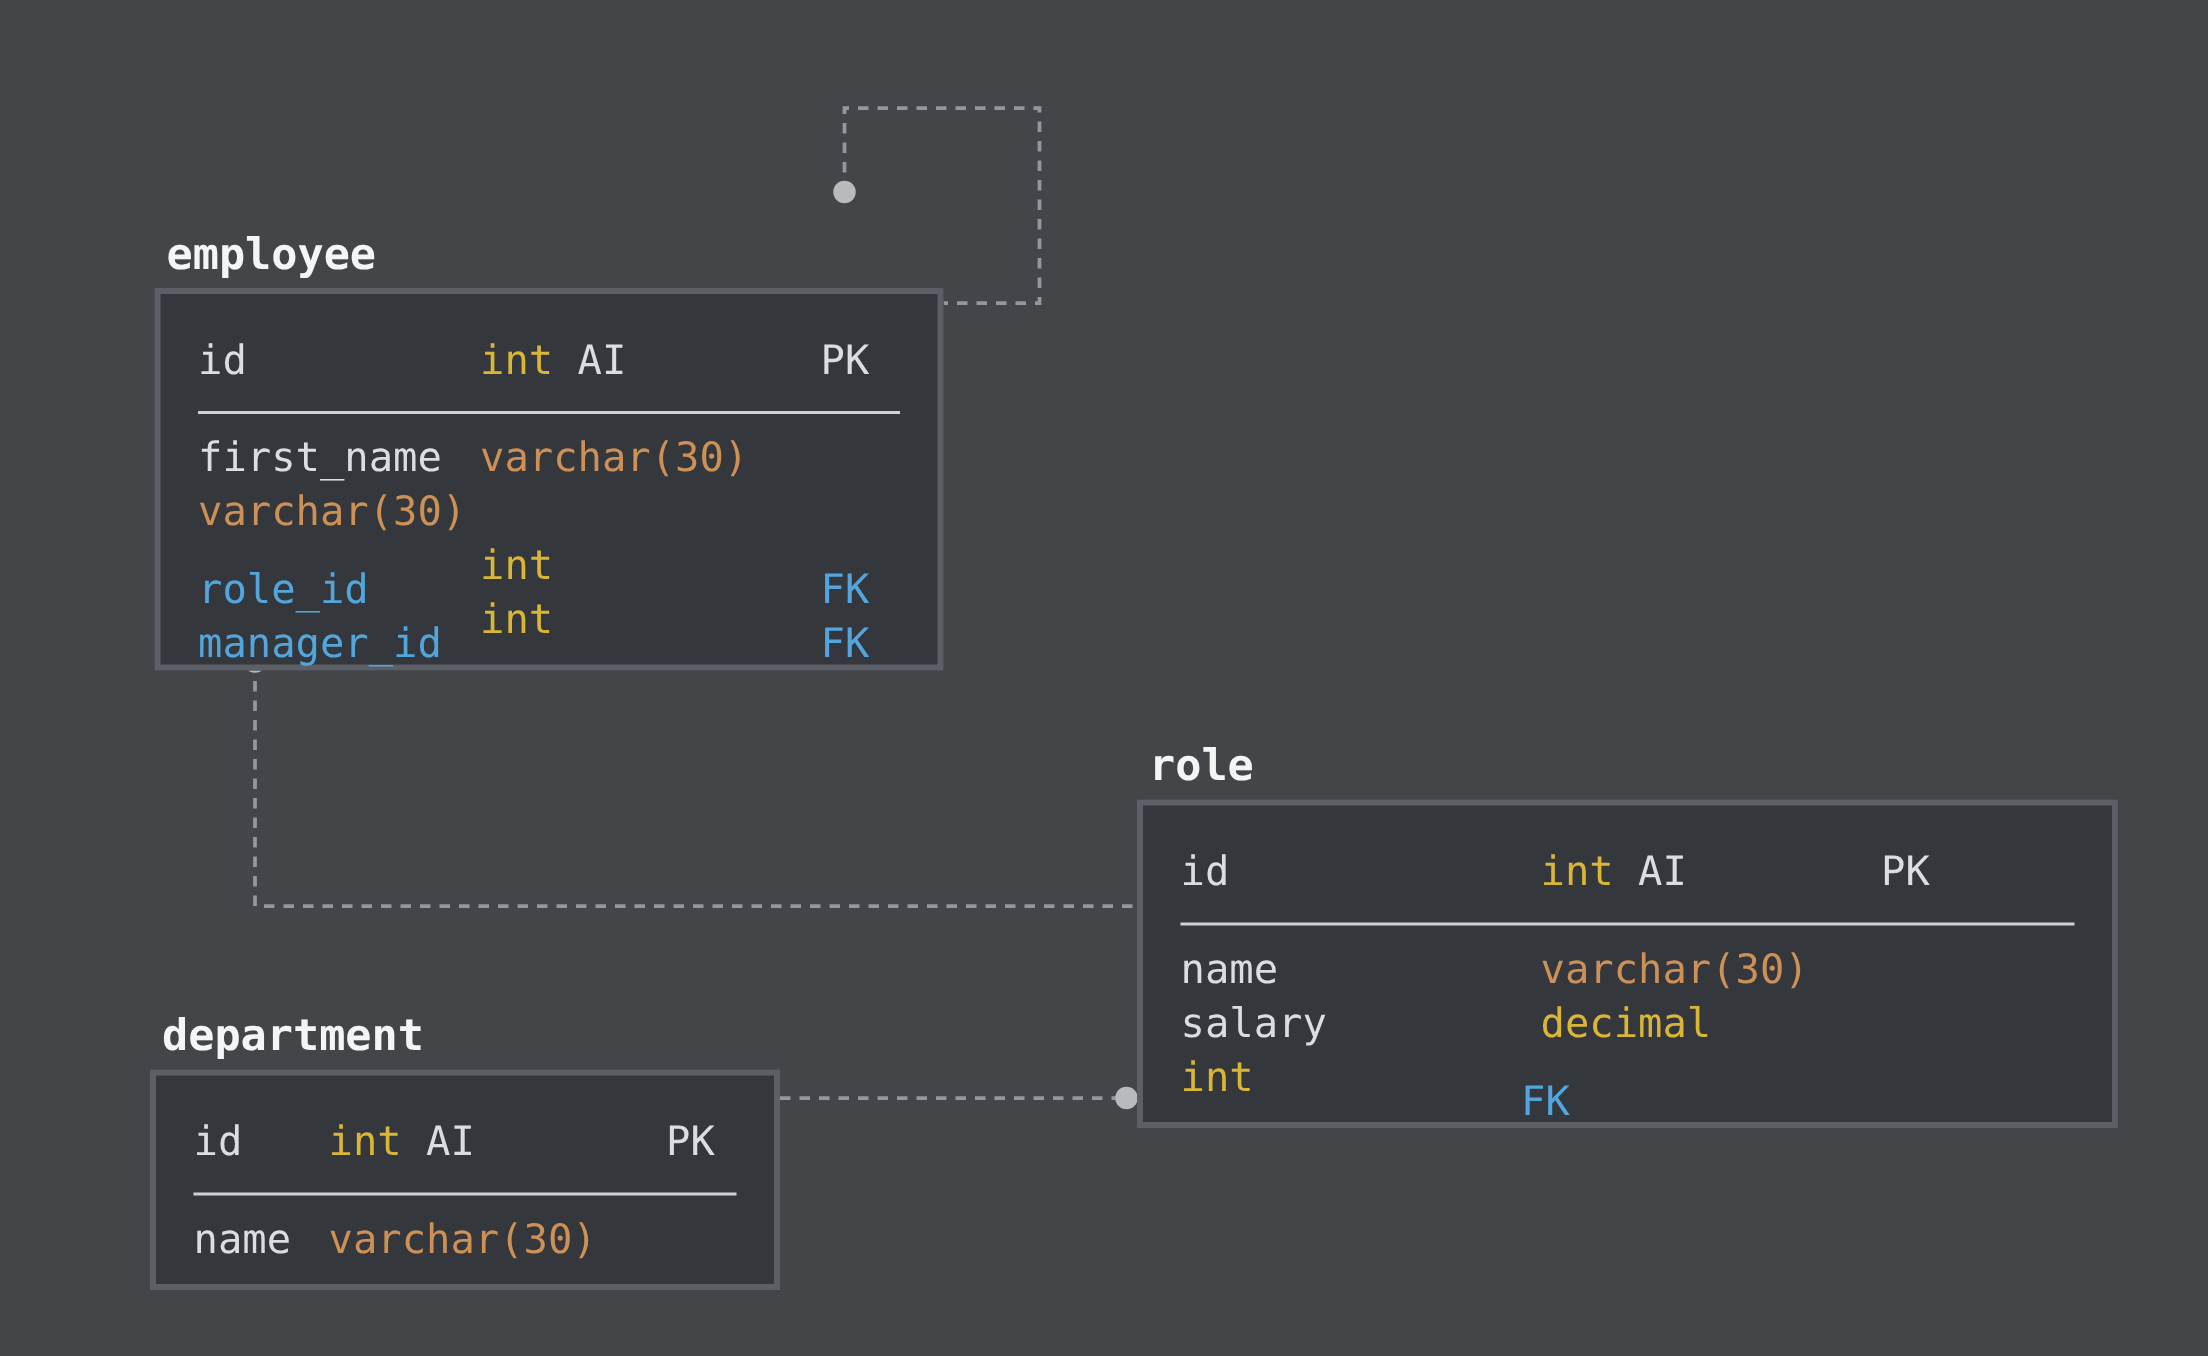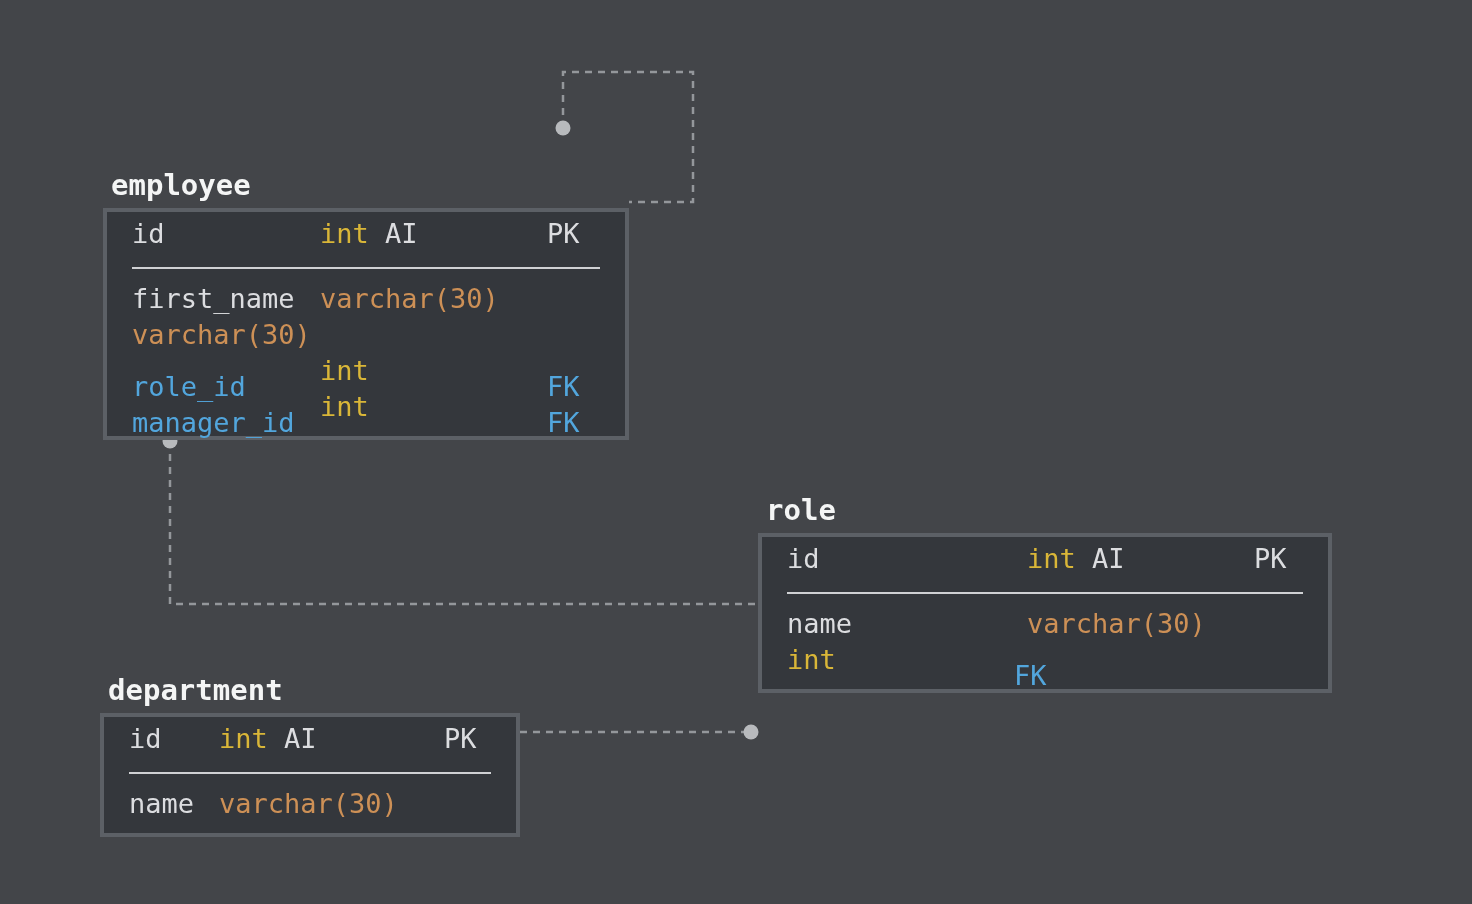--- a/index.html
+++ b/index.html
@@ -41,21 +41,21 @@
     font-size: 29px;
     font-weight: bold;
     color: var(--title, #f4f5f5);
     white-space: nowrap;
   }
   .table-box {
     box-sizing: border-box;
     width: 100%;
     border: 4px solid var(--tbl-border, #5c6066);
     background: var(--tbl-bg, #34373c);
-    padding: 3px 0 12px 0;
+    padding: 26px 0 12px 0;
   }
   .field-row {
     display: flex;
     align-items: center;
     height: 36px;
     padding: 0 25px;
     font-size: 27px;
     white-space: nowrap;
   }
   .f-name { flex: none; width: var(--name-w, 180px); overflow: hidden; }
@@ -84,21 +84,21 @@
       <g>
         <polyline points="170,441 170,604 758,604" class="conn-line"></polyline>
         <circle cx="170" cy="441" r="7.5" class="conn-dot"></circle>
       </g>
       <g>
         <polyline points="520,732 751,732" class="conn-line"></polyline>
         <circle cx="751" cy="732" r="7.5" class="conn-dot"></circle>
       </g>
     </svg>
 
-  <div class="table" style="left: 103px; top: 208px; width: 526px; --name-w: 188px; --type-w: 227px;">
+  <div class="table" style="left: 103px; top: 192px; width: 526px; --name-w: 188px; --type-w: 227px;">
     <div class="table-title">employee</div>
     <div class="table-box">
       <div class="fields">
           <div class="field-row">
             <span class="f-name c-light">id</span>
             <span class="f-type"><span class="c-yellow">int</span><span class="c-light"> AI</span></span>
             <span class="f-key c-light">PK</span>
           </div>
           <div class="divider"></div>
           <div class="field-row">
@@ -117,33 +117,38 @@
           </div>
           <div class="field-row">
             <span class="f-name c-blue">manager_id</span>
             <span class="f-type"><span class="c-yellow">int</span></span>
             <span class="f-key c-blue">FK</span>
           </div>
         </div>
     </div>
   </div>
 
-  <div class="table" style="left: 758px; top: 533px; width: 574px; --name-w: 240px; --type-w: 227px;">
+  <div class="table" style="left: 758px; top: 533px; width: 654px; --name-w: 240px; --type-w: 227px;">
     <div class="table-title">role</div>
     <div class="table-box">
       <div class="fields">
           <div class="field-row">
             <span class="f-name c-light">id</span>
             <span class="f-type"><span class="c-yellow">int</span><span class="c-light"> AI</span></span>
             <span class="f-key c-light">PK</span>
           </div>
           <div class="divider"></div>
           <div class="field-row">
             <span class="f-name c-light">name</span>
             <span class="f-type"><span class="c-orange">varchar(30)</span></span>
+            <span class="f-key c-light"></span>
+          </div>
+          <div class="field-row">
+            <span class="f-name c-light">salary</span>
+            <span class="f-type"><span class="c-yellow">decimal</span></span>
             <span class="f-key c-light"></span>
           </div>
           <div class="field-row">
             <span class="f-type"><span class="c-yellow">int</span></span>
             <span class="f-key c-blue">FK</span>
           </div>
         </div>
     </div>
   </div>
 

